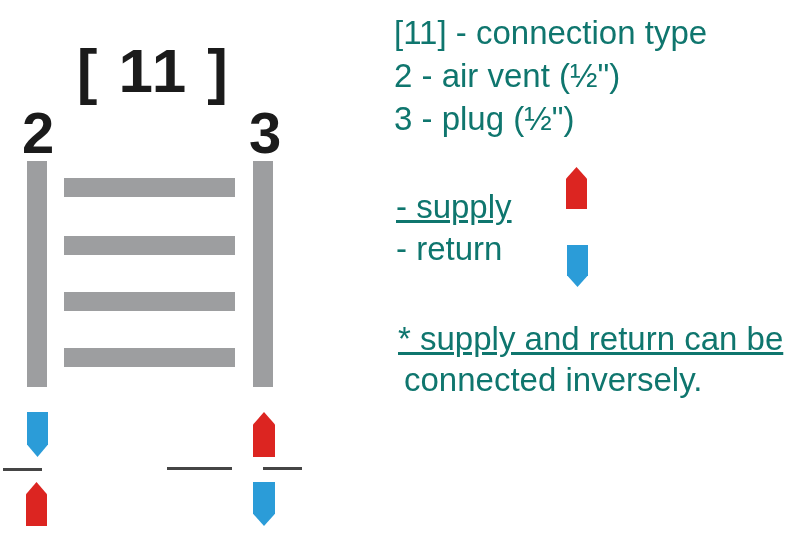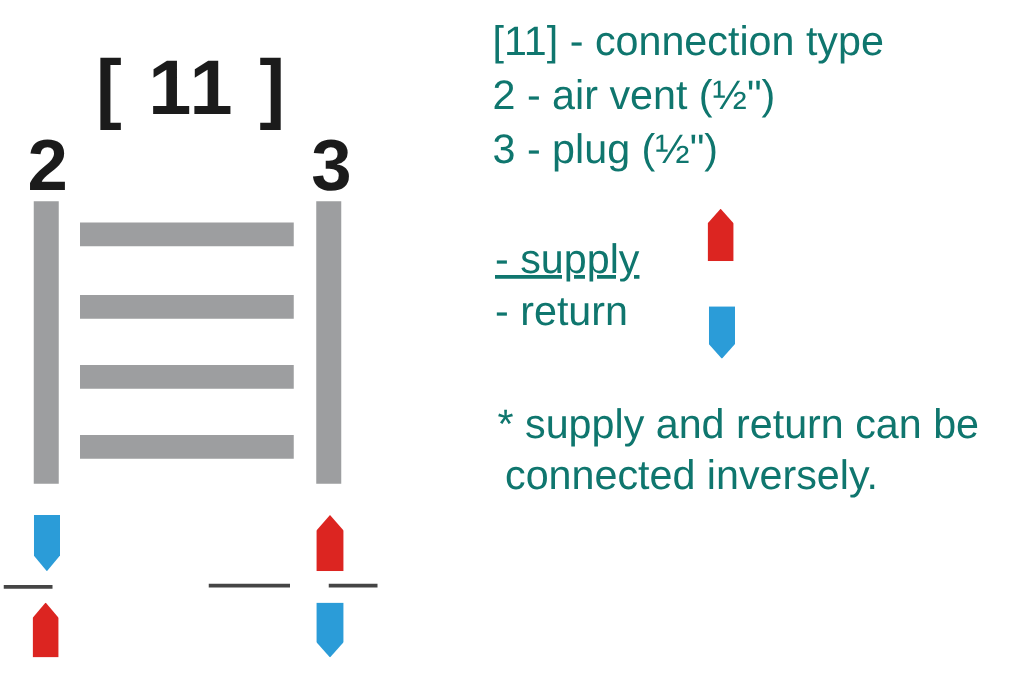--- a/index.html
+++ b/index.html
@@ -65,21 +65,21 @@
     color: #0f766e;
     font-size: 33px;
     line-height: 1;
     white-space: nowrap;
   }
   .t-line1 { left: 394px; top: 16px; }
   .t-line2 { left: 394px; top: 59px; }
   .t-line3 { left: 394px; top: 102px; }
   .t-supply { left: 396px; top: 190px; text-decoration: underline; }
   .t-return { left: 396px; top: 232px; }
-  .t-note1 { left: 398px; top: 322px; }
+  .t-note1 { left: 398px; top: 322px; text-decoration: underline; }
   .t-note2 { left: 404px; top: 363px; }
 
   .a-leg-supply { left: 566px; top: 167px; height: 42px; }
   .a-leg-return { left: 567px; top: 245px; height: 42px; }
 </style>
 </head>
 <body>
 
 <div class="stage">
 

